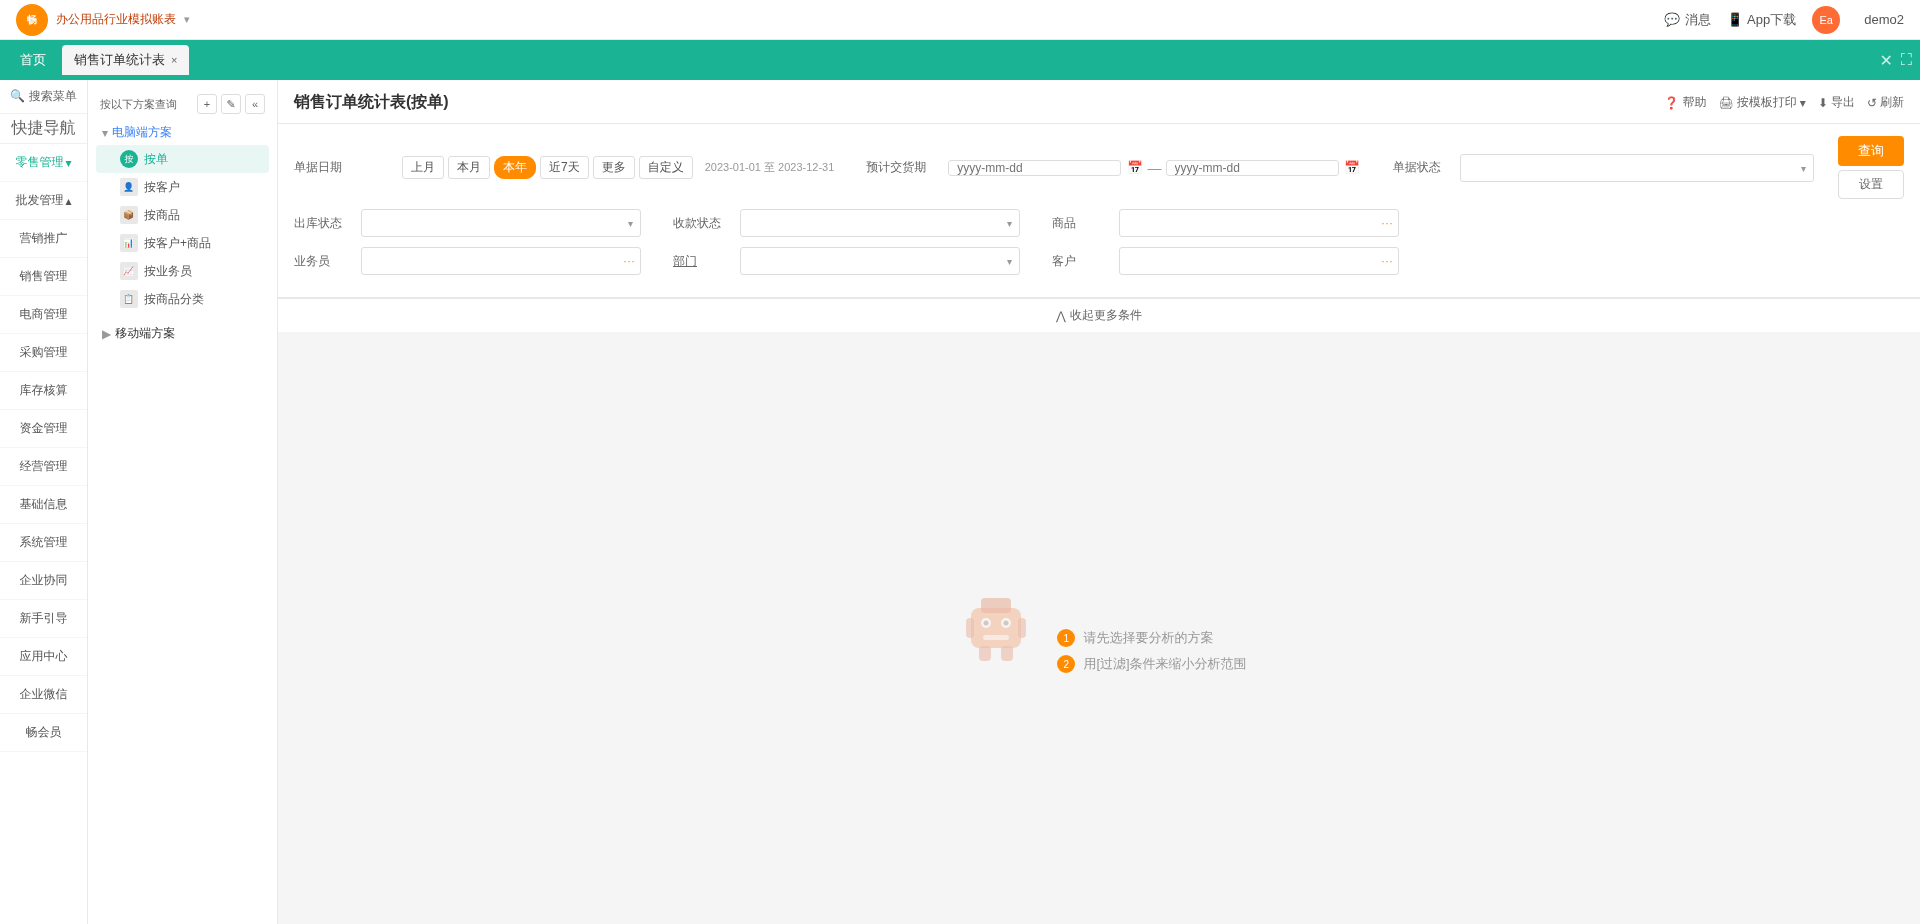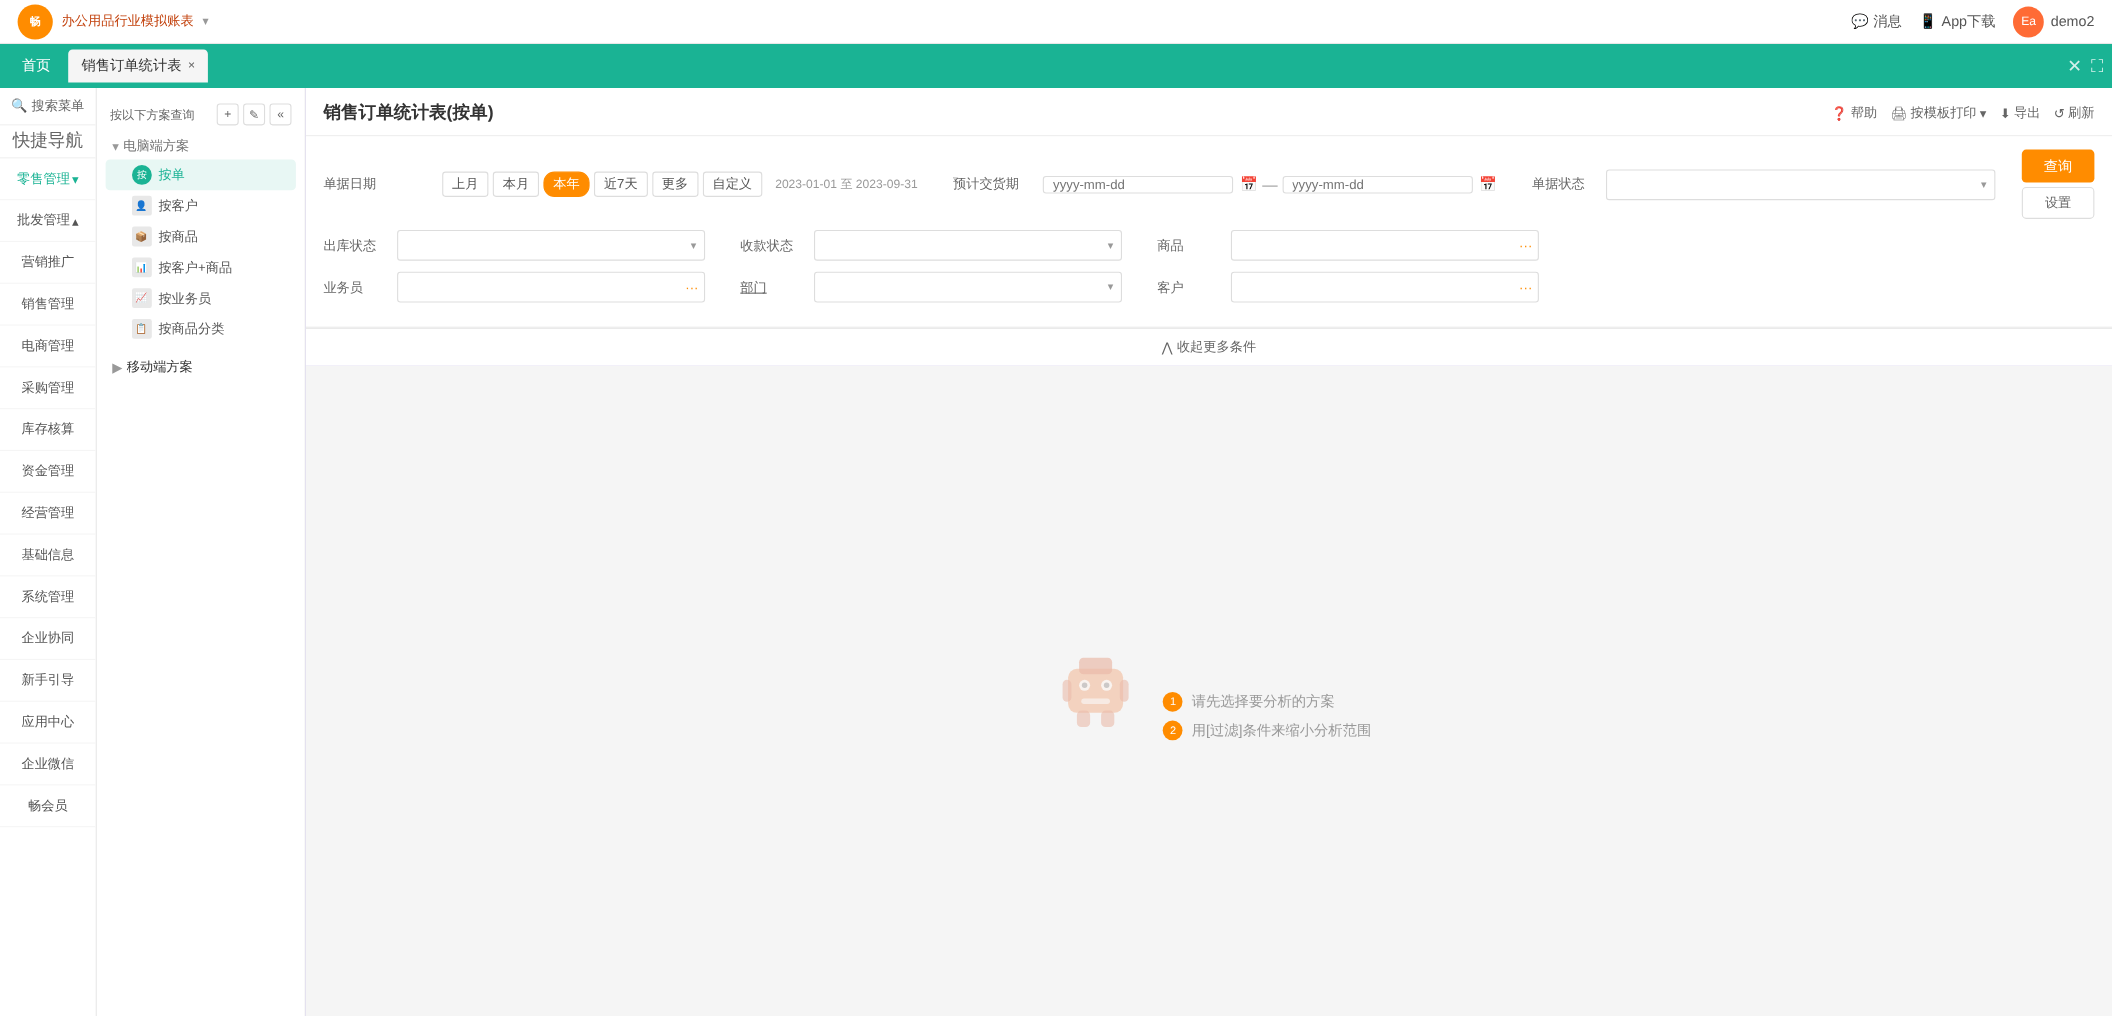--- a/index.html
+++ b/index.html
@@ -41,21 +41,21 @@
     .left-panel { width: 190px; background: #fff; border-right: 1px solid #e8e8e8; padding: 8px 0; overflow-y: auto; }
     .left-panel-header { display: flex; align-items: center; justify-content: space-between; padding: 6px 12px; font-size: 12px; color: #666; }
     .left-panel-header-btns { display: flex; gap: 4px; }
     .icon-btn { width: 20px; height: 20px; border: 1px solid #ddd; border-radius: 3px; display: flex; align-items: center; justify-content: center; cursor: pointer; font-size: 11px; color: #666; background: #fff; }
     .tree-group { padding: 0 8px; }
     .tree-parent { display: flex; align-items: center; gap: 4px; padding: 4px 6px; font-size: 12px; color: #333; cursor: pointer; }
     .tree-child { display: flex; align-items: center; gap: 6px; padding: 5px 8px 5px 24px; font-size: 12px; color: #555; cursor: pointer; border-radius: 4px; }
     .tree-child.active { background: #e8f7f4; color: #1ab394; }
 
     
-    .right-panel { flex: 1; display: flex; flex-direction: column; background: #c4b5fd; overflow: hidden; }
+    .right-panel { flex: 1; display: flex; flex-direction: column; background: #14b8a6; overflow: hidden; }
 
     
     .page-header { background: #fff; padding: 12px 16px 0; border-bottom: 1px solid #e8e8e8; }
     .page-header-top { display: flex; align-items: center; justify-content: space-between; margin-bottom: 10px; }
     .page-title { font-size: 16px; font-weight: bold; color: #333; }
     .page-header-actions { display: flex; align-items: center; gap: 12px; font-size: 12px; color: #666; }
     .page-header-actions span { display: flex; align-items: center; gap: 3px; cursor: pointer; }
 
     
     .filter-area { padding: 12px 16px; background: #fff; border-bottom: 1px solid #e8e8e8; }
@@ -102,21 +102,21 @@
   </div>
   <div class="top-bar-right">
     <span>
       <span>💬</span>
       <span>消息</span>
     </span>
     <span>
       <span>📱</span>
       <span>App下载</span>
     </span>
-    <span style="display:flex;align-items:center;gap:6px;">
+    <span style="display:flex;align-items:center;gap:24px;">
       <div class="avatar">
         <span>Ea</span>
       </div>
       <span>demo2</span>
     </span>
   </div>
 </div>
 
 <div class="tab-bar">
   <div class="tab home">
@@ -208,21 +208,21 @@
           </div>
           <div class="icon-btn">
             <span>«</span>
           </div>
         </div>
       </div>
 
       <div class="tree-group">
         <div class="tree-parent">
           <span style="color:#999;">▾</span>
-          <span style="color:#737373;font-size:12px;">电脑端方案</span>
+          <span style="color:#3b82f6;font-size:12px;">电脑端方案</span>
         </div>
 
         <div class="tree-child active">
           <div style="width:18px;height:18px;border-radius:50%;background:#1ab394;display:flex;align-items:center;justify-content:center;color:white;font-size:9px;flex-shrink:0;">按</div>
           <span>按单</span>
         </div>
 
         <div class="tree-child">
           <div style="width:18px;height:18px;border-radius:2px;background:#e8e8e8;display:flex;align-items:center;justify-content:center;color:#666;font-size:9px;flex-shrink:0;">👤</div>
           <span>按客户</span>
@@ -290,21 +290,21 @@
           <div class="filter-row">
             <span class="filter-label">单据日期</span>
             <div class="filter-date-group">
               <button class="date-btn">上月</button>
               <button class="date-btn">本月</button>
               <button class="date-btn active">本年</button>
               <button class="date-btn">近7天</button>
               <button class="date-btn">更多</button>
               <button class="date-btn">自定义</button>
             </div>
-            <span class="date-range">2023-01-01 至 2023-09-31</span>
+            <span class="date-range">2023-01-01 至 2023-12-31</span>
 
             <span class="filter-label" style="margin-left:20px;min-width:70px;">预计交货期</span>
             <div style="display:flex;align-items:center;gap:4px;">
               <input class="filter-date-input" type="text" placeholder="yyyy-mm-dd" style="">
               <span class="calendar-icon">📅</span>
               <span class="filter-date-sep">—</span>
               <input class="filter-date-input" type="text" placeholder="yyyy-mm-dd" style="">
               <span class="calendar-icon">📅</span>
             </div>
 

